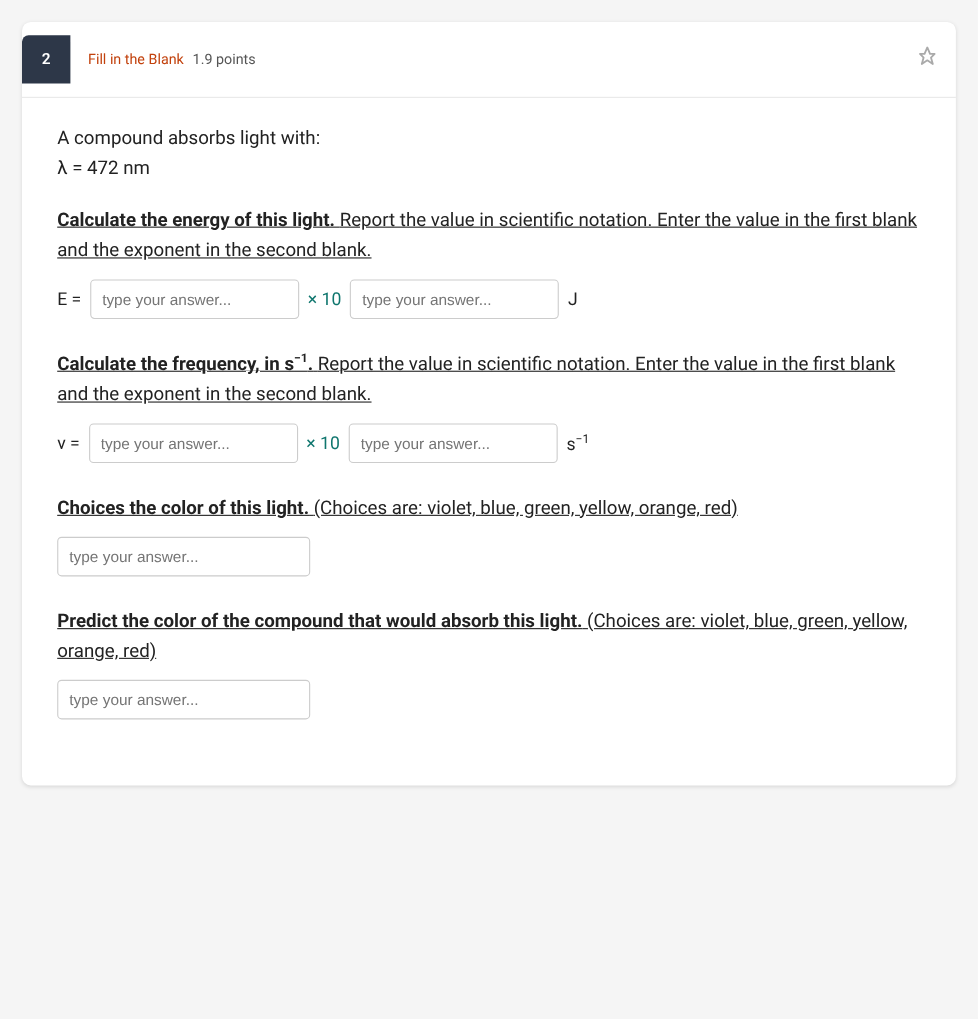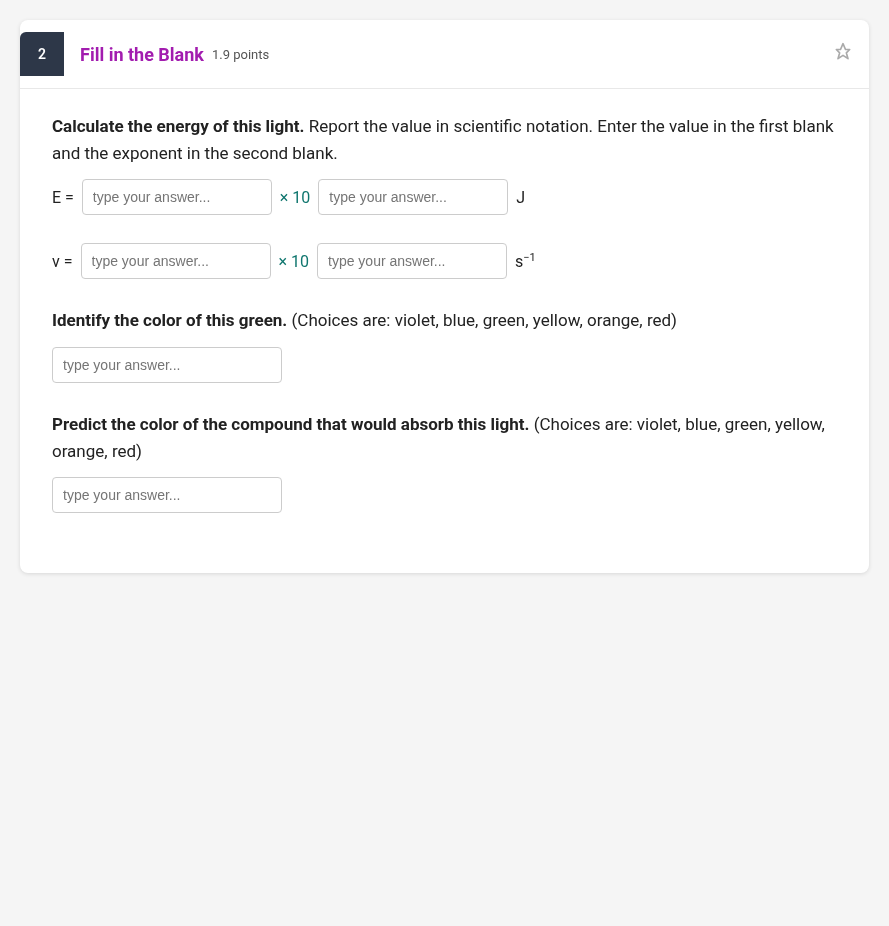--- a/index.html
+++ b/index.html
@@ -45,23 +45,23 @@
       height: 44px;
       display: flex;
       align-items: center;
       justify-content: center;
       border-radius: 6px 0 0 0;
       margin-right: 16px;
       align-self: stretch;
     }
 
     .question-type {
-      font-size: 18px;
-      color: #a21caf;
-      font-weight: 700;
+      font-size: 13px;
+      color: #c2410c;
+      font-weight: 400;
     }
 
     .question-points {
       font-size: 13px;
       color: #555;
       margin-left: 8px;
     }
 
     .pin-icon {
       position: absolute;
@@ -90,20 +90,21 @@
 
     .sub-question {
       margin-bottom: 28px;
     }
 
     .sub-question-text {
       font-size: 17px;
       color: #222;
       line-height: 1.6;
       margin-bottom: 12px;
+      text-decoration: underline;
     }
 
     .sub-question-text strong {
       font-weight: 700;
     }
 
     .answer-row {
       display: flex;
       align-items: center;
       gap: 8px;
@@ -166,48 +167,56 @@
     <span class="question-points">1.9 points</span>
     <div class="pin-icon">
       <svg width="20" height="20" viewBox="0 0 24 24" fill="none" stroke="#aaa" stroke-width="2" stroke-linecap="round" stroke-linejoin="round">
         <path d="M12 2l3 7h5l-4 4 2 7-6-4-6 4 2-7-4-4h5z"></path>
       </svg>
     </div>
   </div>
 
   <div class="question-body">
 
+    <div class="question-preamble">
+      <span>A compound absorbs light with:</span><br>
+      <span class="lambda">λ = 472 nm</span>
+    </div>
 
     <div class="sub-question">
       <div class="sub-question-text">
         <strong>Calculate the energy of this light.</strong>
         <span> Report the value in scientific notation. Enter the value in the first blank and the exponent in the second blank.</span>
       </div>
       <div class="answer-row">
         <span class="answer-label">E =</span>
         <input class="answer-input" type="text" placeholder="type your answer..." style="">
         <span class="times-ten">× 10</span>
         <input class="answer-input" type="text" placeholder="type your answer..." style="">
         <span class="unit-label">J</span>
       </div>
     </div>
 
     <div class="sub-question">
+      <div class="sub-question-text">
+        <strong>Calculate the frequency, in s<sup>−1</sup>.</strong>
+        <span> Report the value in scientific notation. Enter the value in the first blank and the exponent in the second blank.</span>
+      </div>
       <div class="answer-row">
         <span class="answer-label">v =</span>
         <input class="answer-input" type="text" placeholder="type your answer..." style="">
         <span class="times-ten">× 10</span>
         <input class="answer-input" type="text" placeholder="type your answer..." style="">
         <span class="unit-label">s<sup>−1</sup></span>
       </div>
     </div>
 
     <div class="sub-question">
       <div class="sub-question-text">
-        <strong>Identify the color of this green.</strong>
+        <strong>Choices the color of this light.</strong>
         <span> (Choices are: violet, blue, green, yellow, orange, red)</span>
       </div>
       <div class="answer-row">
         <input class="answer-input-single" type="text" placeholder="type your answer..." style="">
       </div>
     </div>
 
     <div class="sub-question">
       <div class="sub-question-text">
         <strong>Predict the color of the compound that would absorb this light.</strong>

